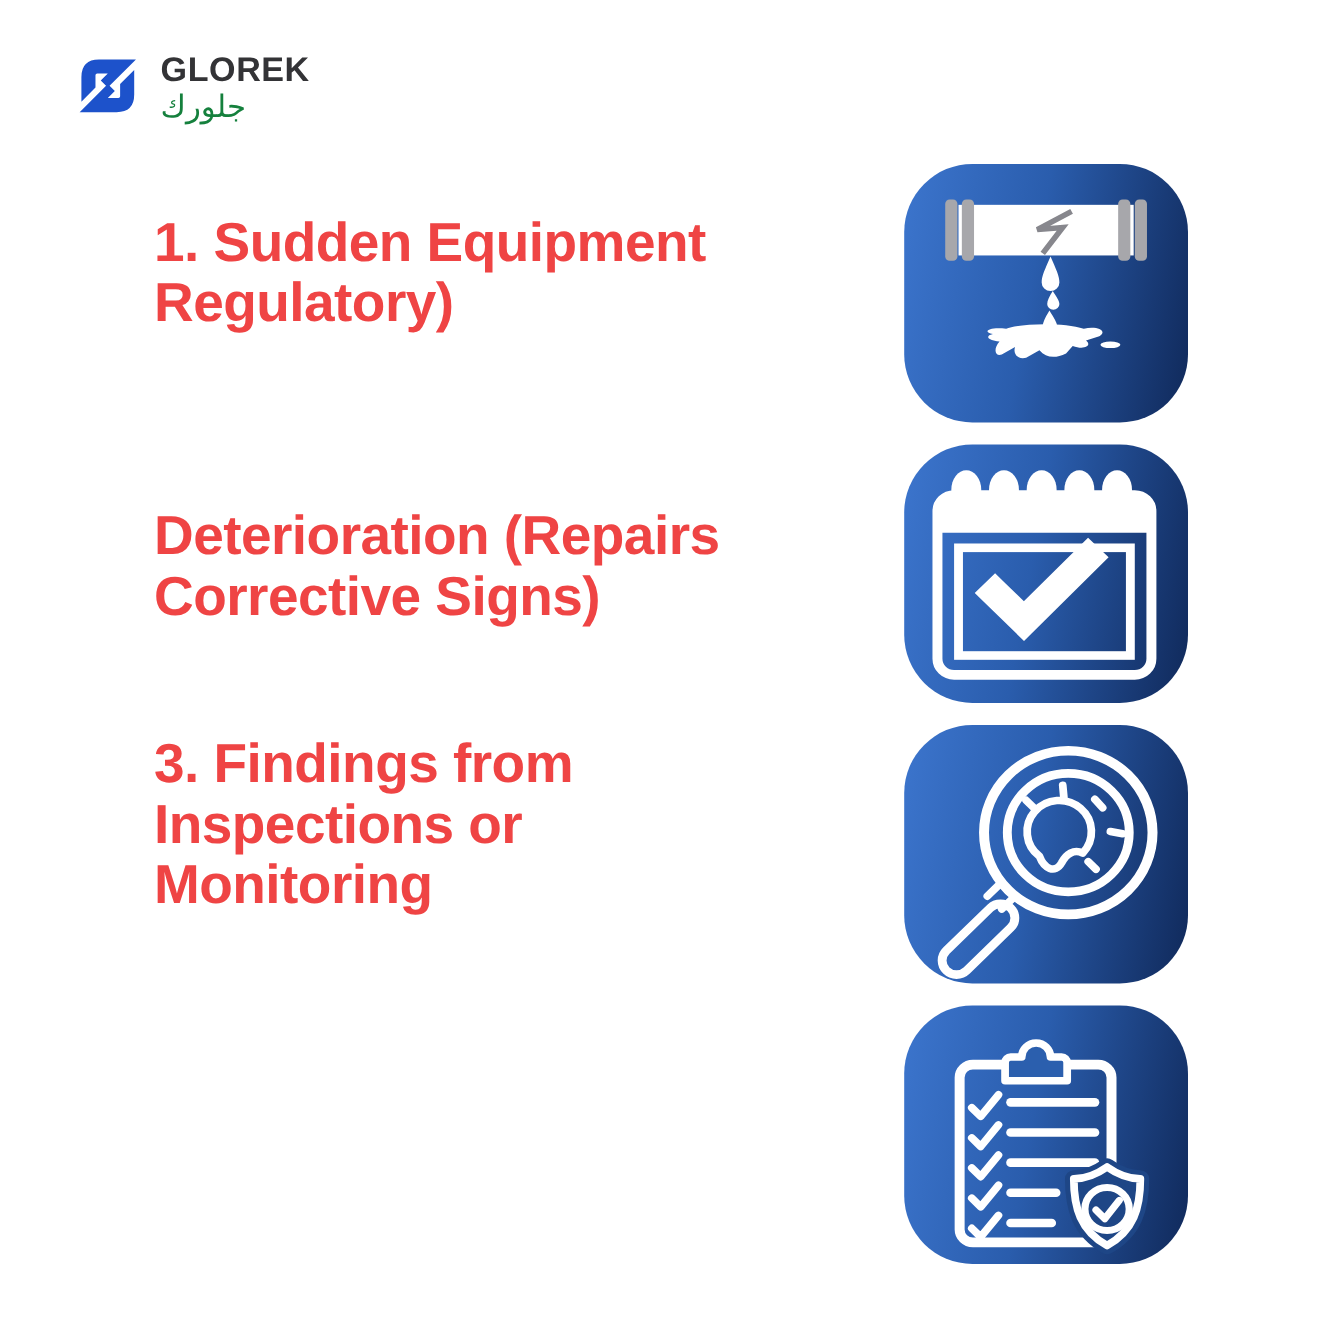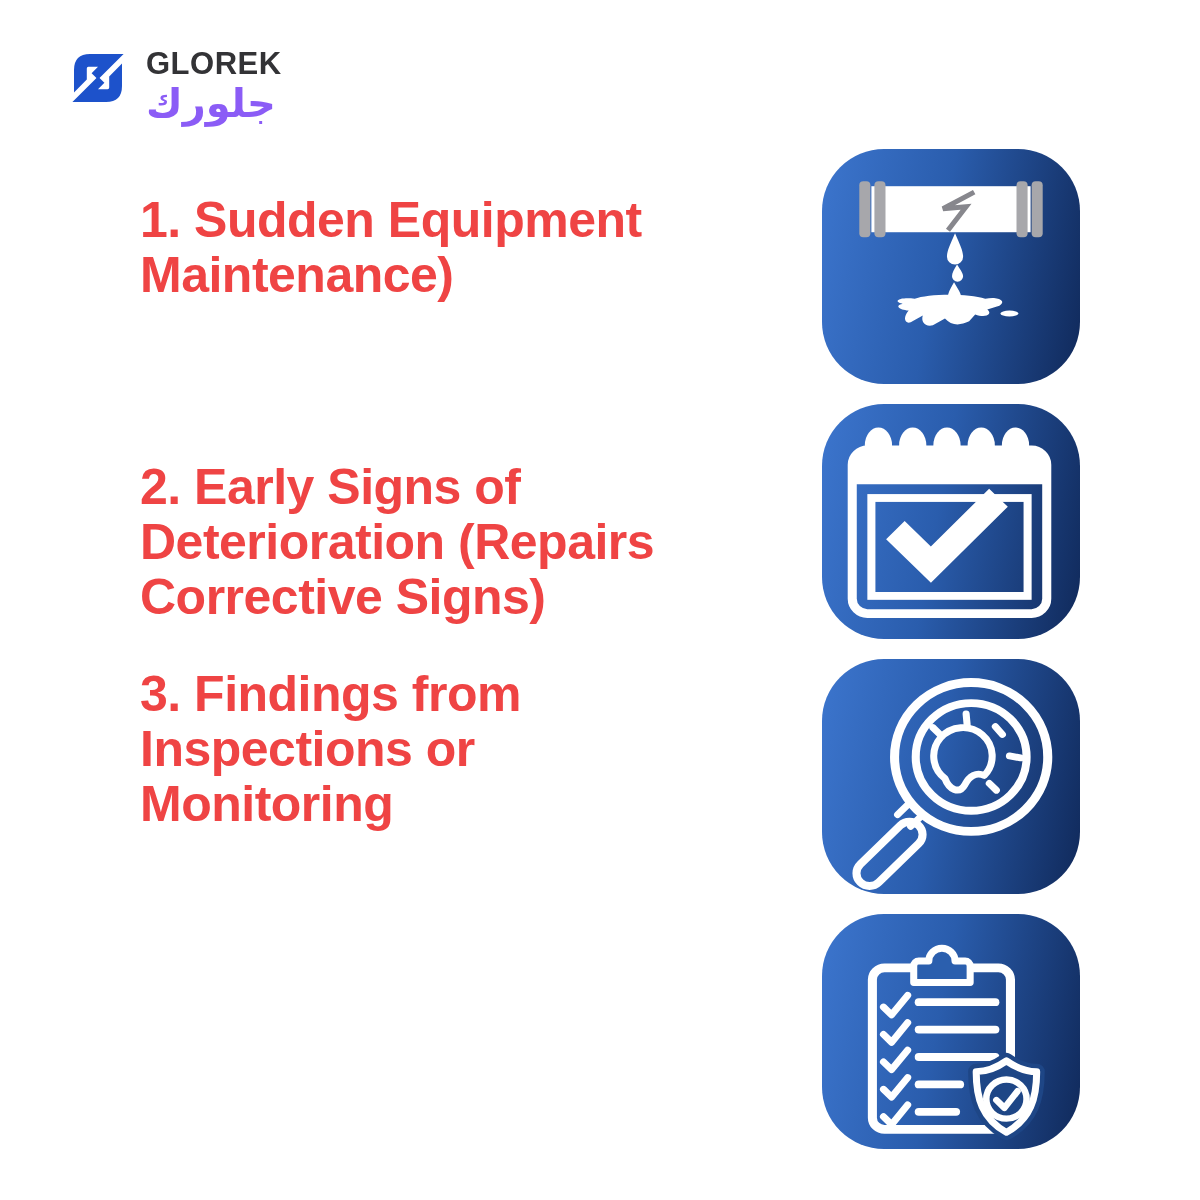--- a/index.html
+++ b/index.html
@@ -12,21 +12,21 @@
   }
   
   .brand{position:absolute;left:58px;top:38px;display:flex;align-items:flex-start;}
   .brand-mark{width:80px;height:80px;flex:0 0 auto;}
   .brand-text{margin-left:8px;margin-top:10px;text-align:left;}
   .brand-name{
     font-size:31px;font-weight:700;color:#333336;
     letter-spacing:0.5px;line-height:1;
   }
   .brand-name-ar{
-    font-size:40px;font-weight:700;color:#8b5cf6;
+    font-size:28px;font-weight:400;color:#15803d;
     line-height:1;margin-top:4px;
     font-family:"DejaVu Sans",sans-serif;
   }
   
   .item{
     position:absolute;left:140px;width:660px;
     color:#ef4444;font-size:50px;font-weight:700;line-height:55px;
     letter-spacing:-0.5px;
   }
   .item .line{display:block;white-space:nowrap;}
@@ -59,25 +59,24 @@
       </g>
     </svg>
     <div class="brand-text">
       <div class="brand-name">GLOREK</div>
       <div class="brand-name-ar" dir="rtl" lang="ar">جلورك</div>
     </div>
   </header>
 
   <div class="item item-1">
     <span class="line">1. Sudden Equipment</span>
-    <span class="line">Maintenance)</span>
+    <span class="line">Regulatory)</span>
   </div>
 
   <div class="item item-2">
-    <span class="line">2. Early Signs of</span>
     <span class="line">Deterioration (Repairs</span>
     <span class="line">Corrective Signs)</span>
   </div>
 
   <div class="item item-3">
     <span class="line">3. Findings from</span>
     <span class="line">Inspections or</span>
     <span class="line">Monitoring</span>
   </div>
 

